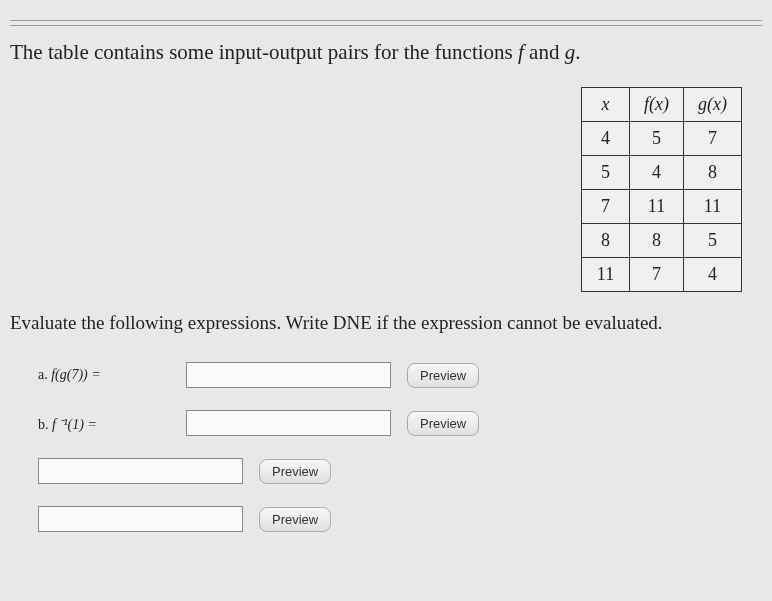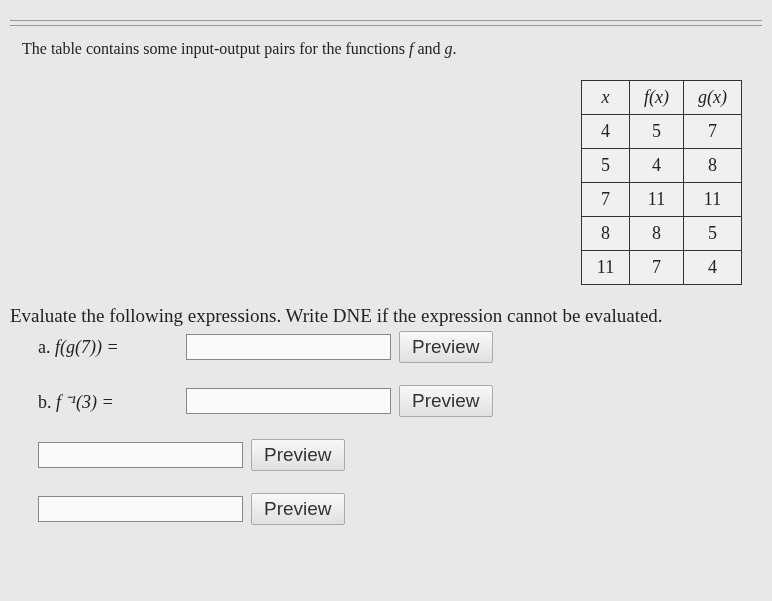--- a/index.html
+++ b/index.html
@@ -23,24 +23,23 @@
       border: none;
       border-top: 1px solid #999;
       margin-bottom: 4px;
     }
     hr.top-rule2 {
       border: none;
       border-top: 1px solid #999;
       margin-bottom: 12px;
     }
     .intro {
-      font-size: 16px;
+      font-size: 21px;
       margin-bottom: 20px;
       line-height: 1.4;
-      margin-left: 12px;
     }
     .intro .italic {
       font-style: italic;
     }
     .table-wrap {
       display: flex;
       justify-content: flex-end;
       padding-right: 20px;
       margin-bottom: 20px;
     }
@@ -54,56 +53,57 @@
       text-align: center;
       font-size: 18px;
       min-width: 48px;
     }
     table.io-table th {
       font-weight: normal;
       font-style: italic;
     }
     .evaluate {
       font-size: 19px;
-      margin-bottom: 4px;
+      margin-bottom: 28px;
     }
     .questions {
       padding-left: 28px;
     }
     .qrow {
       display: flex;
       align-items: center;
       margin-bottom: 22px;
       gap: 8px;
     }
     .qlabel {
-      font-size: 18px;
+      font-size: 14px;
       min-width: 140px;
       white-space: nowrap;
     }
     .qlabel .italic {
       font-style: italic;
     }
     input.answer {
       border: 1px solid #888;
       background: #fafafa;
       height: 26px;
       width: 205px;
       padding: 2px 6px;
       font-size: 15px;
     }
     button.preview {
       border: 1px solid #aaa;
       background: linear-gradient(#f8f8f8, #e0e0e0);
       padding: 4px 12px;
-      font-size: 19px;
+      font-size: 13px;
       color: #333;
-      border-radius: 2px;
+      border-radius: 8px;
       cursor: pointer;
       font-family: Arial, sans-serif;
+      margin-left: 8px;
     }
   </style>
 </head>
 <body>
 
 <div class="container">
   <hr class="top-rule">
   <hr class="top-rule2">
 
   <p class="intro">
@@ -156,21 +156,21 @@
         <span>a.</span>
         <span class="italic"><span>f(g(7)) =</span></span>
       </span>
       <input type="text" class="answer" style="">
       <button class="preview">Preview</button>
     </div>
 
     <div class="qrow">
       <span class="qlabel">
         <span>b.</span>
-        <span class="italic"><span>f ⁻¹(3) =</span></span>
+        <span class="italic"><span>f ⁻¹(1) =</span></span>
       </span>
       <input type="text" class="answer" style="">
       <button class="preview">Preview</button>
     </div>
 
     <div class="qrow">
       <input type="text" class="answer" style="">
       <button class="preview">Preview</button>
     </div>
 

